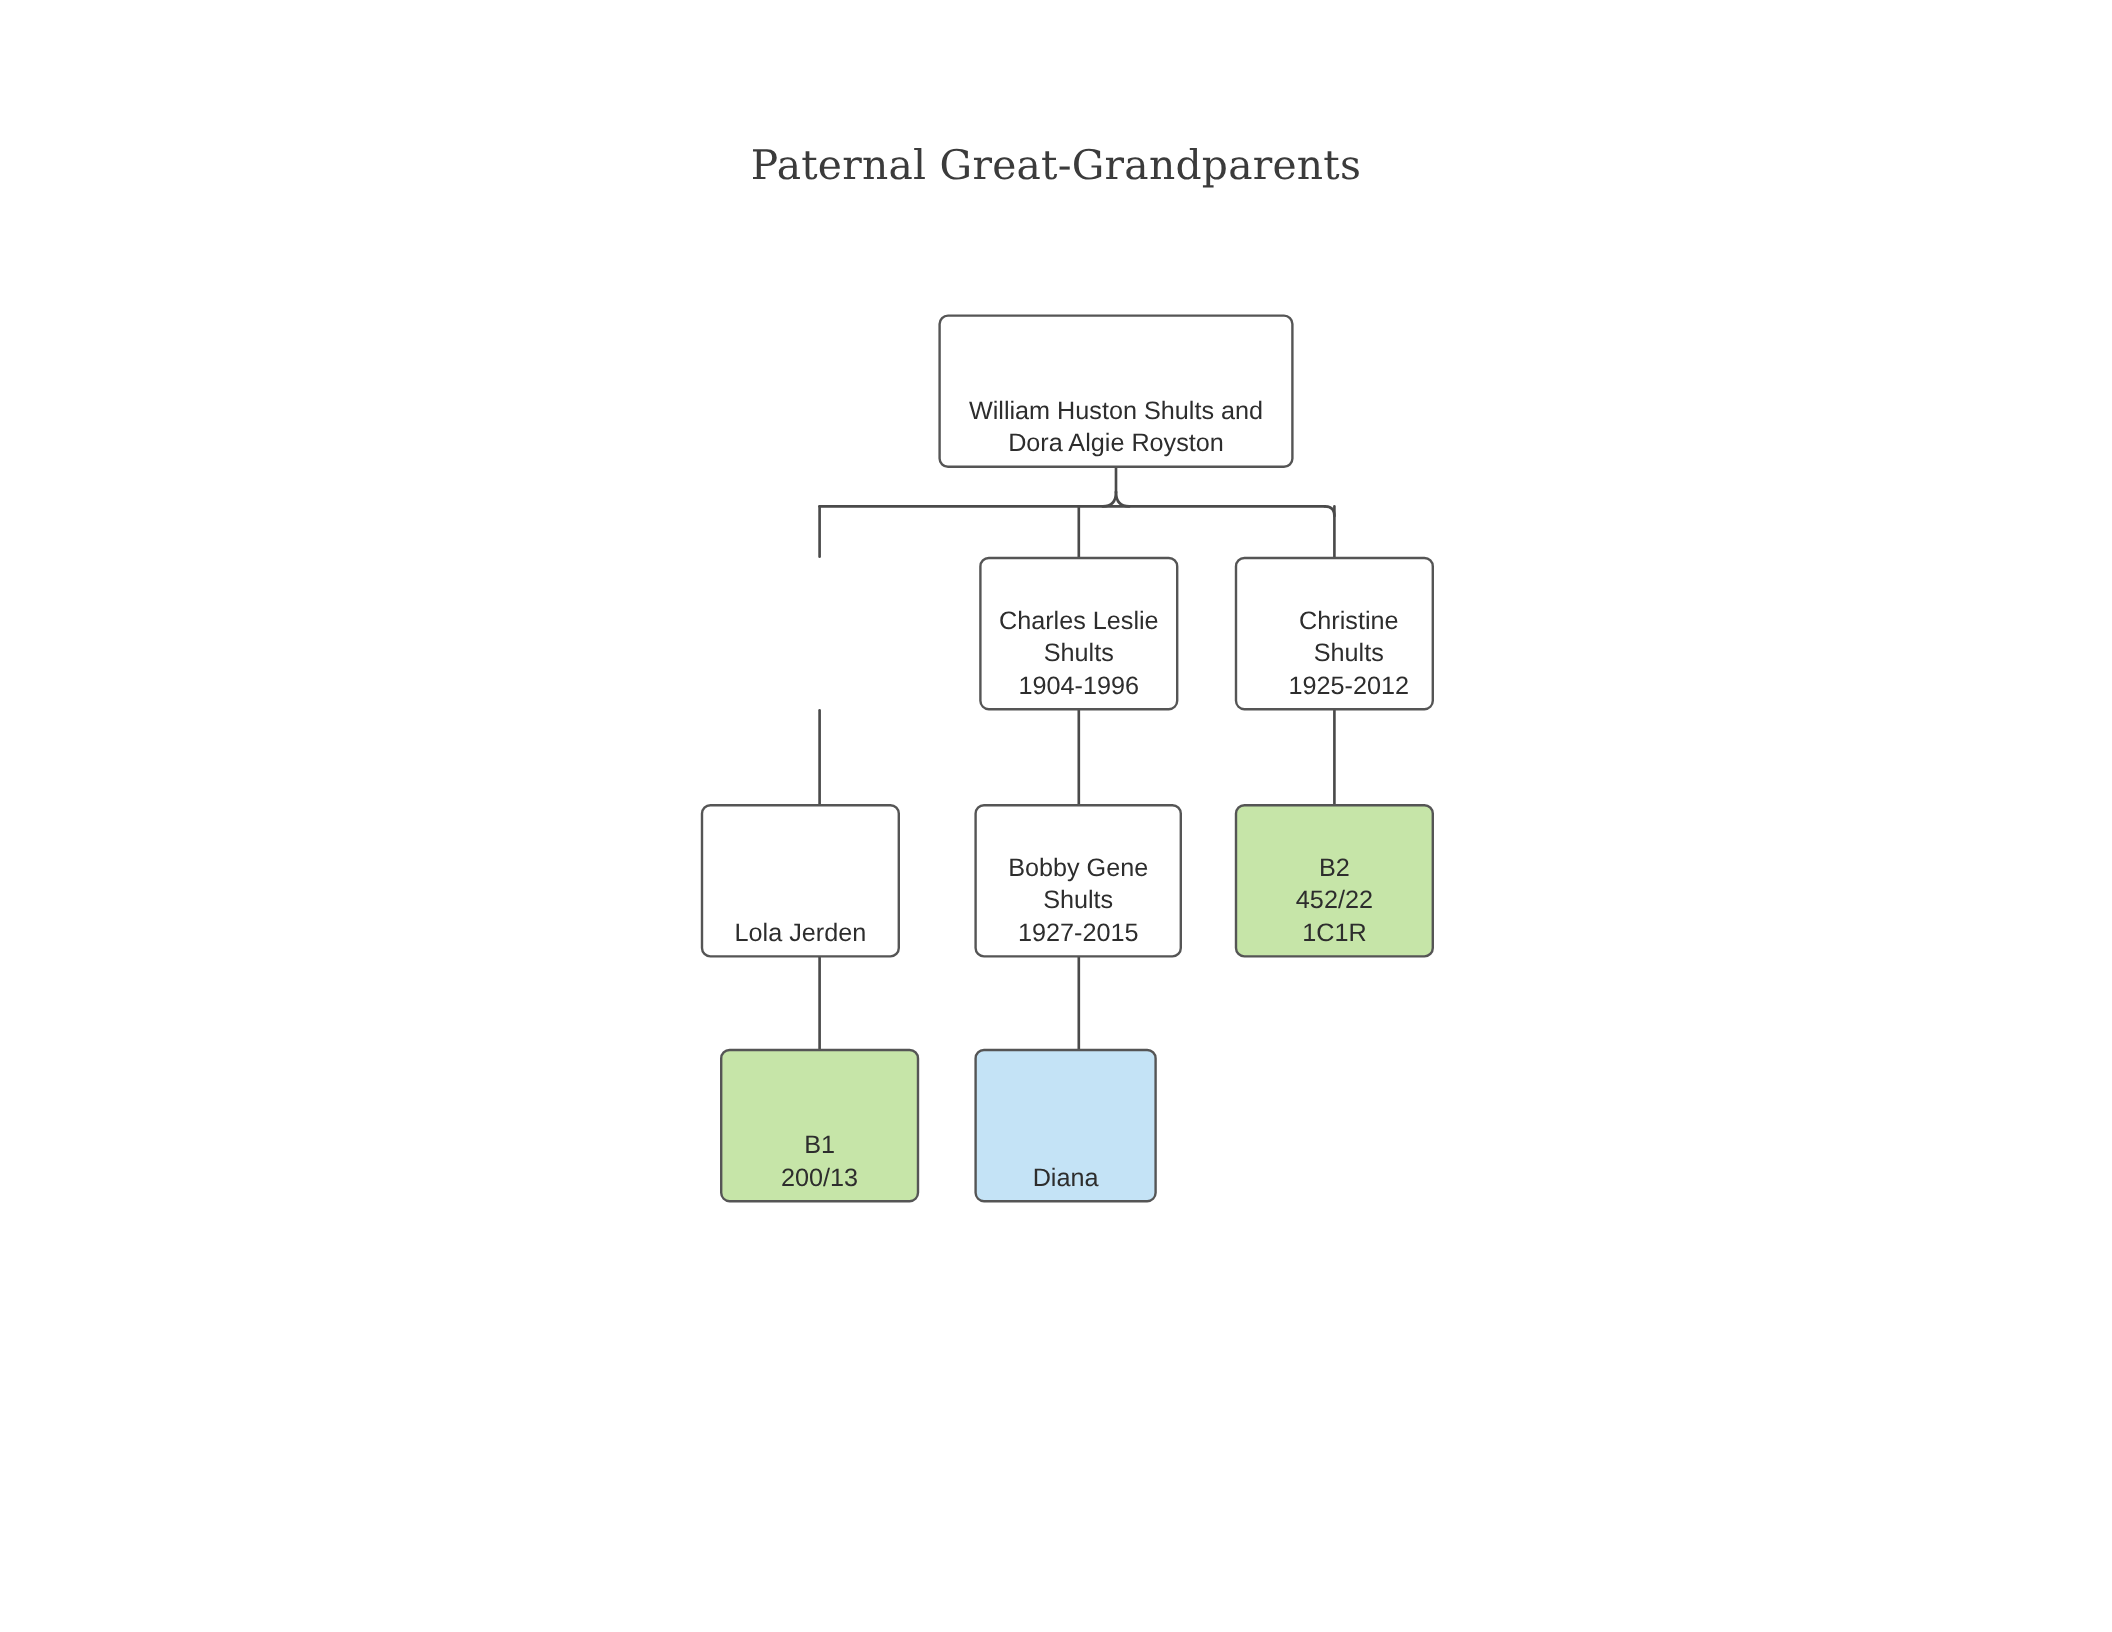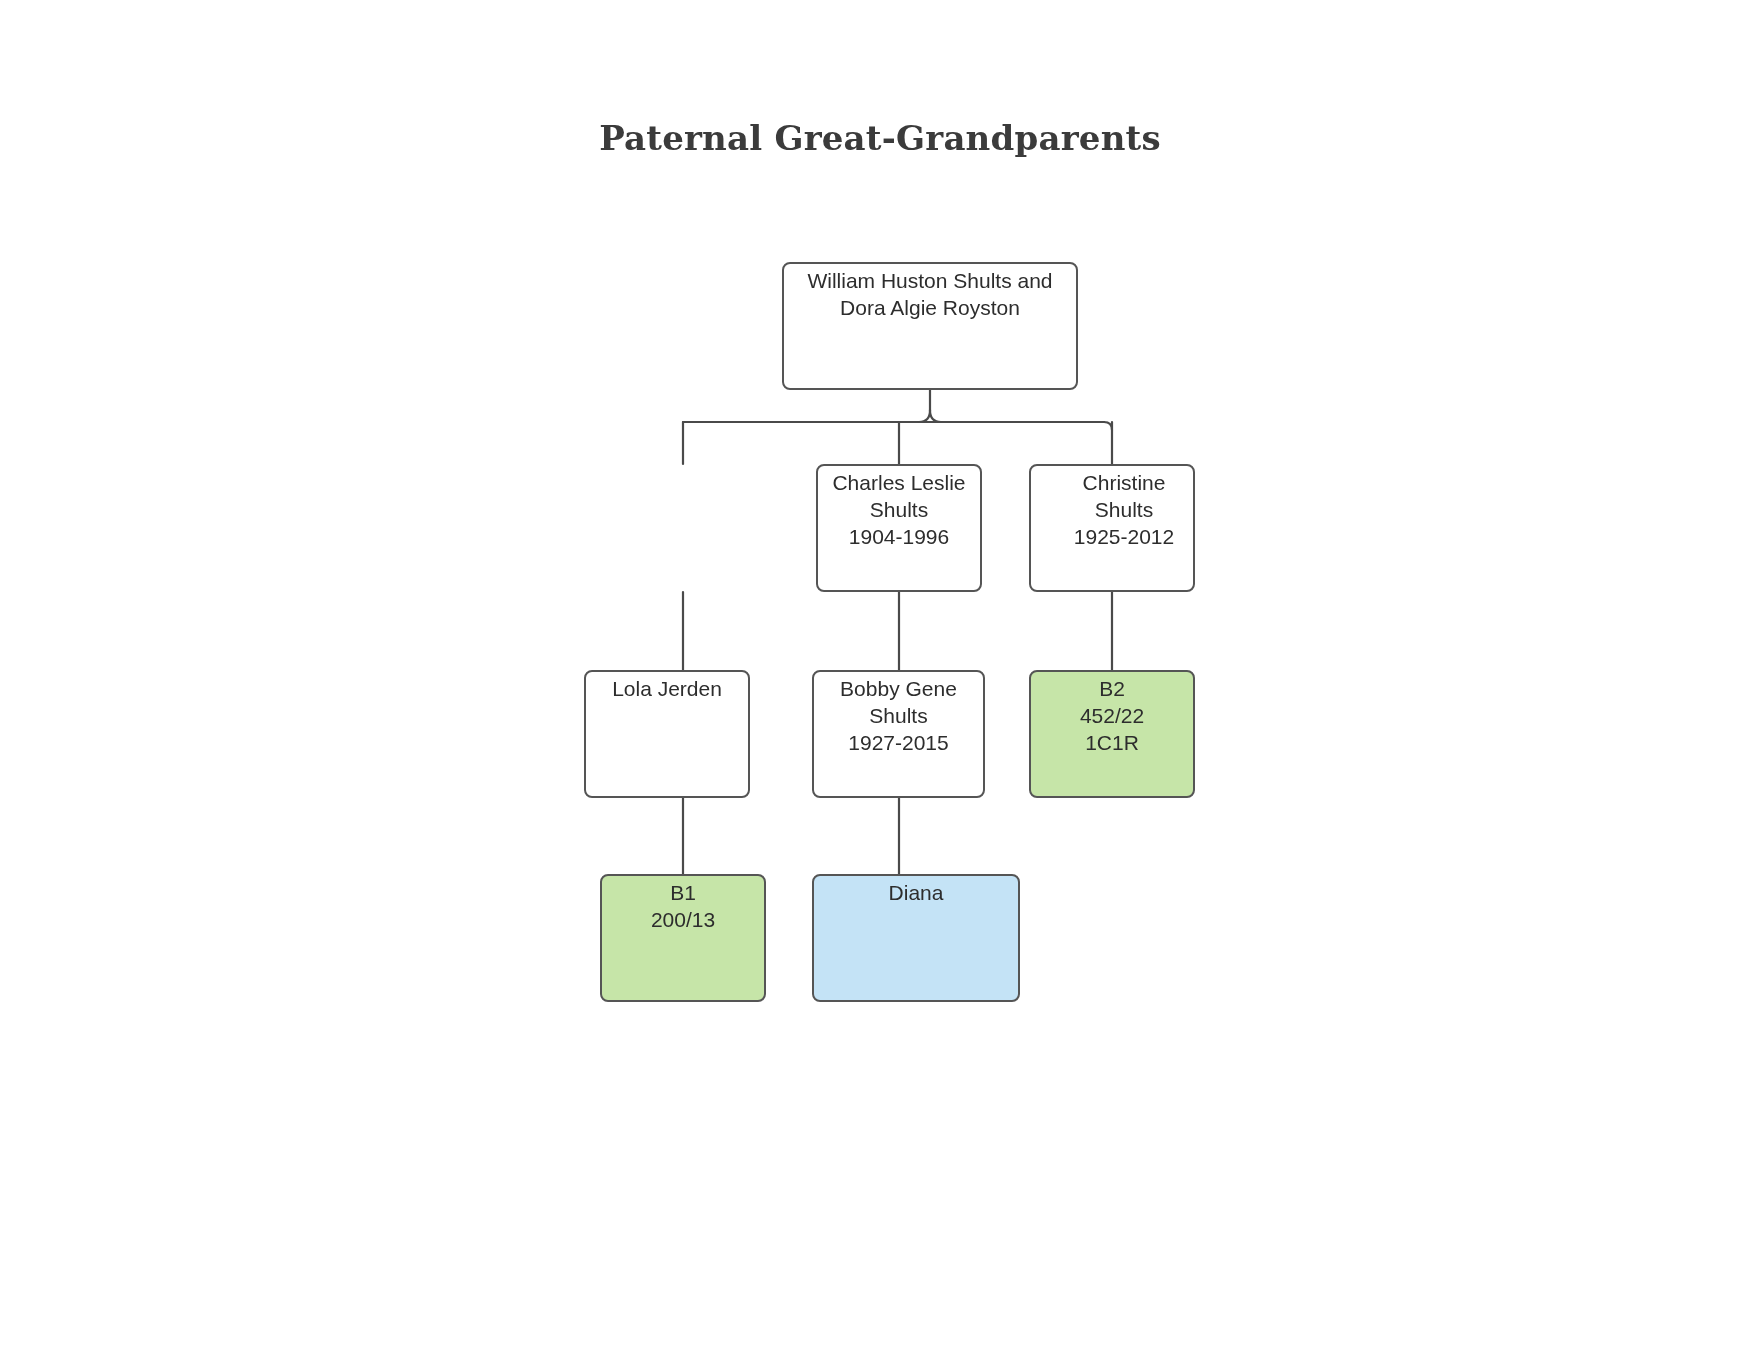--- a/index.html
+++ b/index.html
@@ -20,40 +20,40 @@
     height: 1360px;
   }
   #title {
     position: absolute;
     left: 0;
     top: 118px;
     width: 1760px;
     text-align: center;
     font-family: "DejaVu Serif", "Liberation Serif", serif;
     font-size: 34px;
-    font-weight: 700;
+    font-weight: 400;
     color: #3b3b3b;
     letter-spacing: 0.2px;
   }
   #edges {
     position: absolute;
     left: 0;
     top: 0;
     width: 1760px;
     height: 1360px;
     pointer-events: none;
   }
   .node {
     position: absolute;
     box-sizing: border-box;
     border: 2.2px solid #555555;
     border-radius: 8px;
     background: #ffffff;
     display: flex;
-    align-items: flex-start;
+    align-items: flex-end;
     justify-content: center;
     text-align: center;
     font-size: 21px;
     line-height: 1.28;
     color: #2d2d2d;
     padding: 4px 8px;
   }
   .node .lines {
     width: 100%;
   }
@@ -66,21 +66,21 @@
 
   
   #n-root     { left: 782px; top: 262px;  width: 296px; height: 128px; }
   #n-lola-s   { left: 600px; top: 464px;  width: 166px; height: 128px; }
   #n-charles  { left: 816px; top: 464px;  width: 166px; height: 128px; }
   #n-christine{ left: 1029px;top: 464px;  width: 166px; height: 128px; padding-left: 32px; }
   #n-jerden   { left: 584px; top: 670px;  width: 166px; height: 128px; }
   #n-bobby    { left: 812px; top: 670px;  width: 173px; height: 128px; }
   #n-b2       { left: 1029px;top: 670px;  width: 166px; height: 128px; }
   #n-b1       { left: 600px; top: 874px;  width: 166px; height: 128px; }
-  #n-diana    { left: 812px; top: 874px;  width: 208px; height: 128px; }
+  #n-diana    { left: 812px; top: 874px;  width: 152px; height: 128px; }
 </style>
 </head>
 <body>
 
 <div id="canvas">
 
   <div id="title">Paternal Great-Grandparents</div>
 
   <svg id="edges" viewBox="0 0 1760 1360" width="1760" height="1360" xmlns="http://www.w3.org/2000/svg">
     <g fill="none" stroke="#4a4a4a" stroke-width="2.2" stroke-linecap="round" stroke-linejoin="round">

